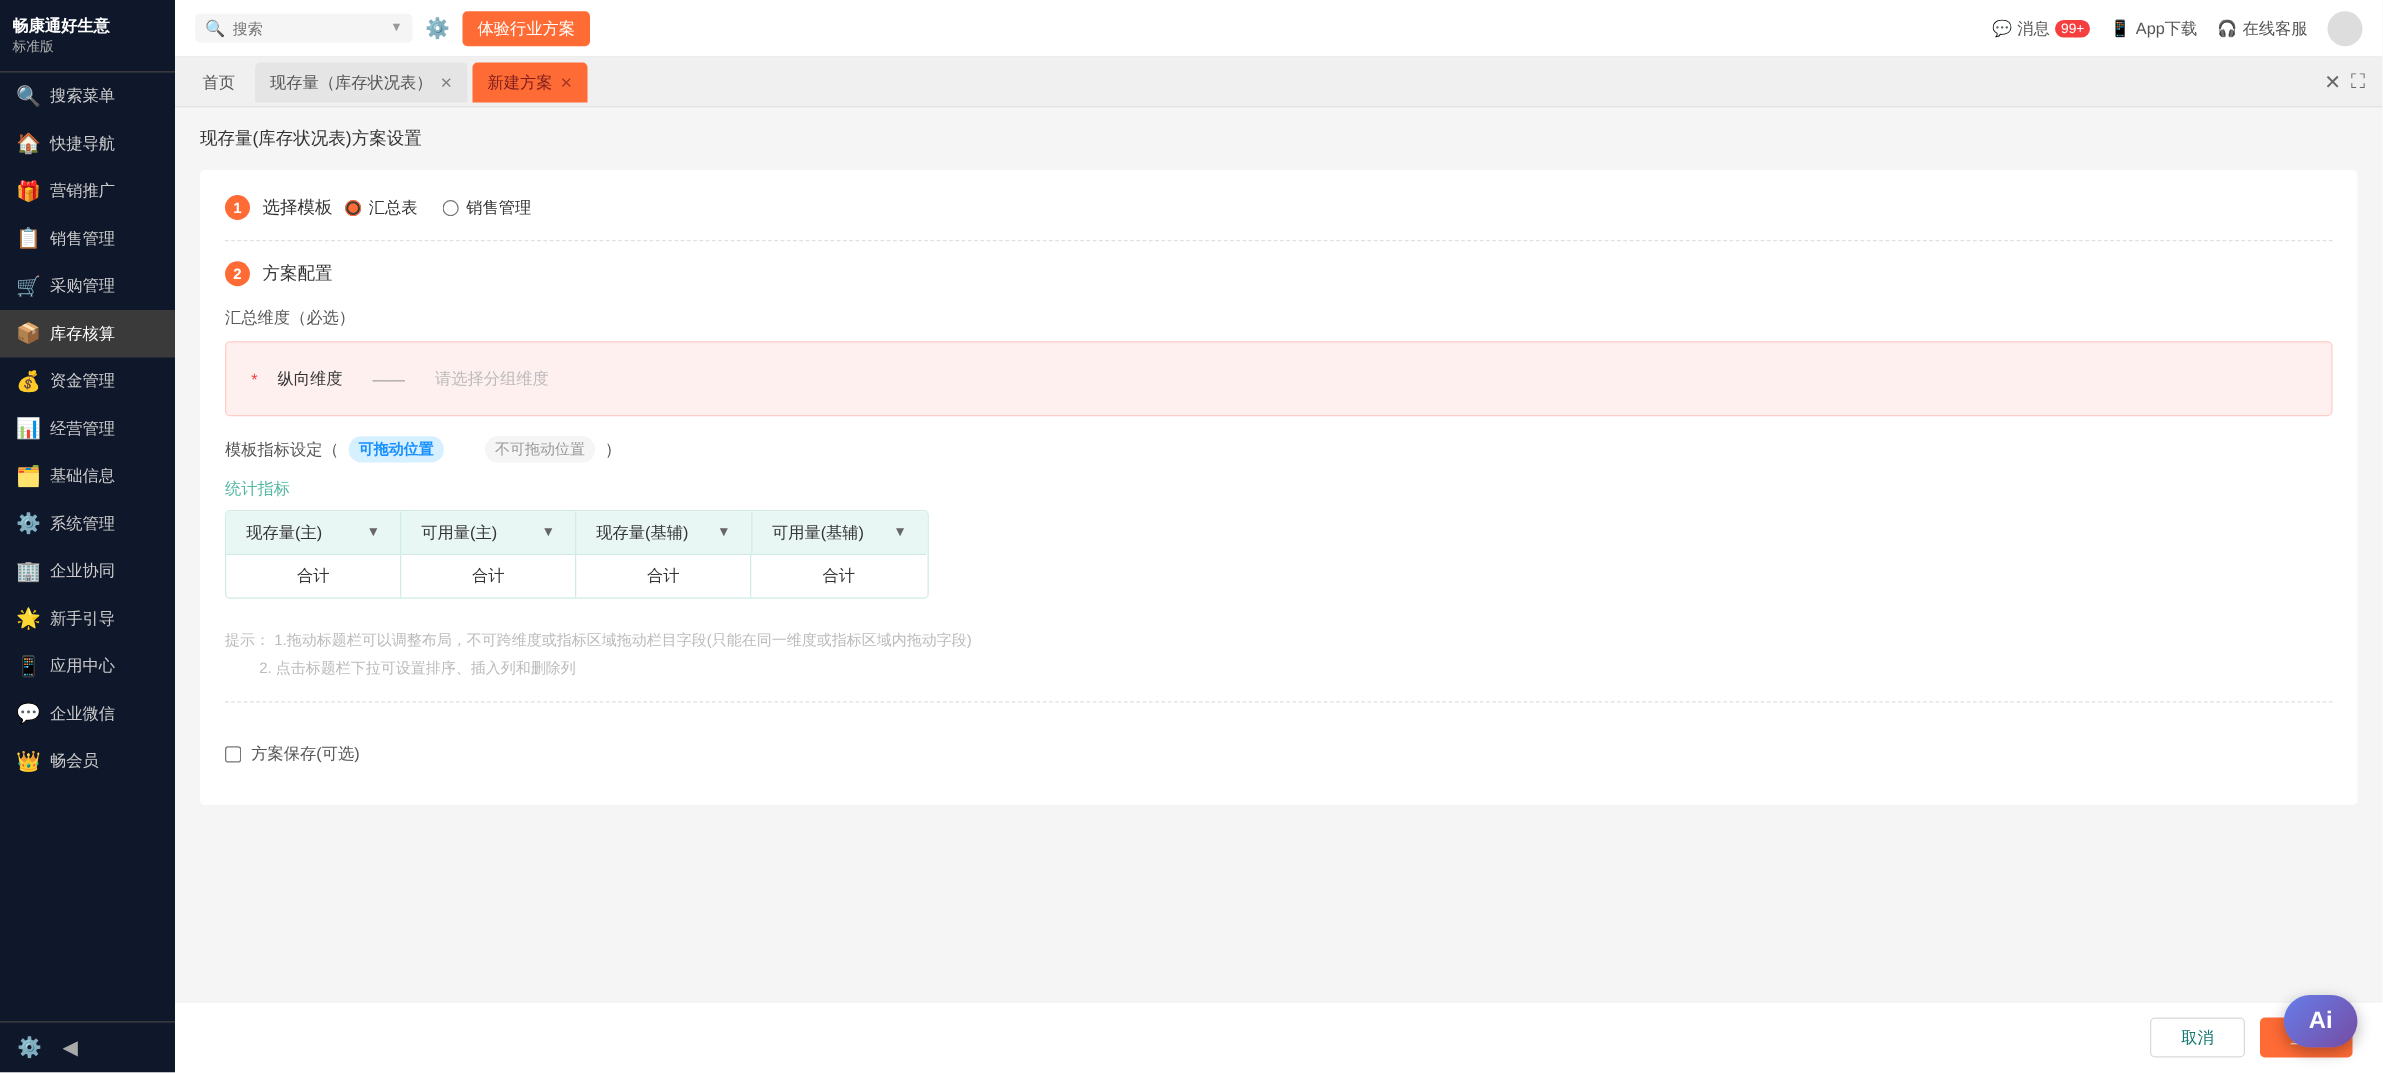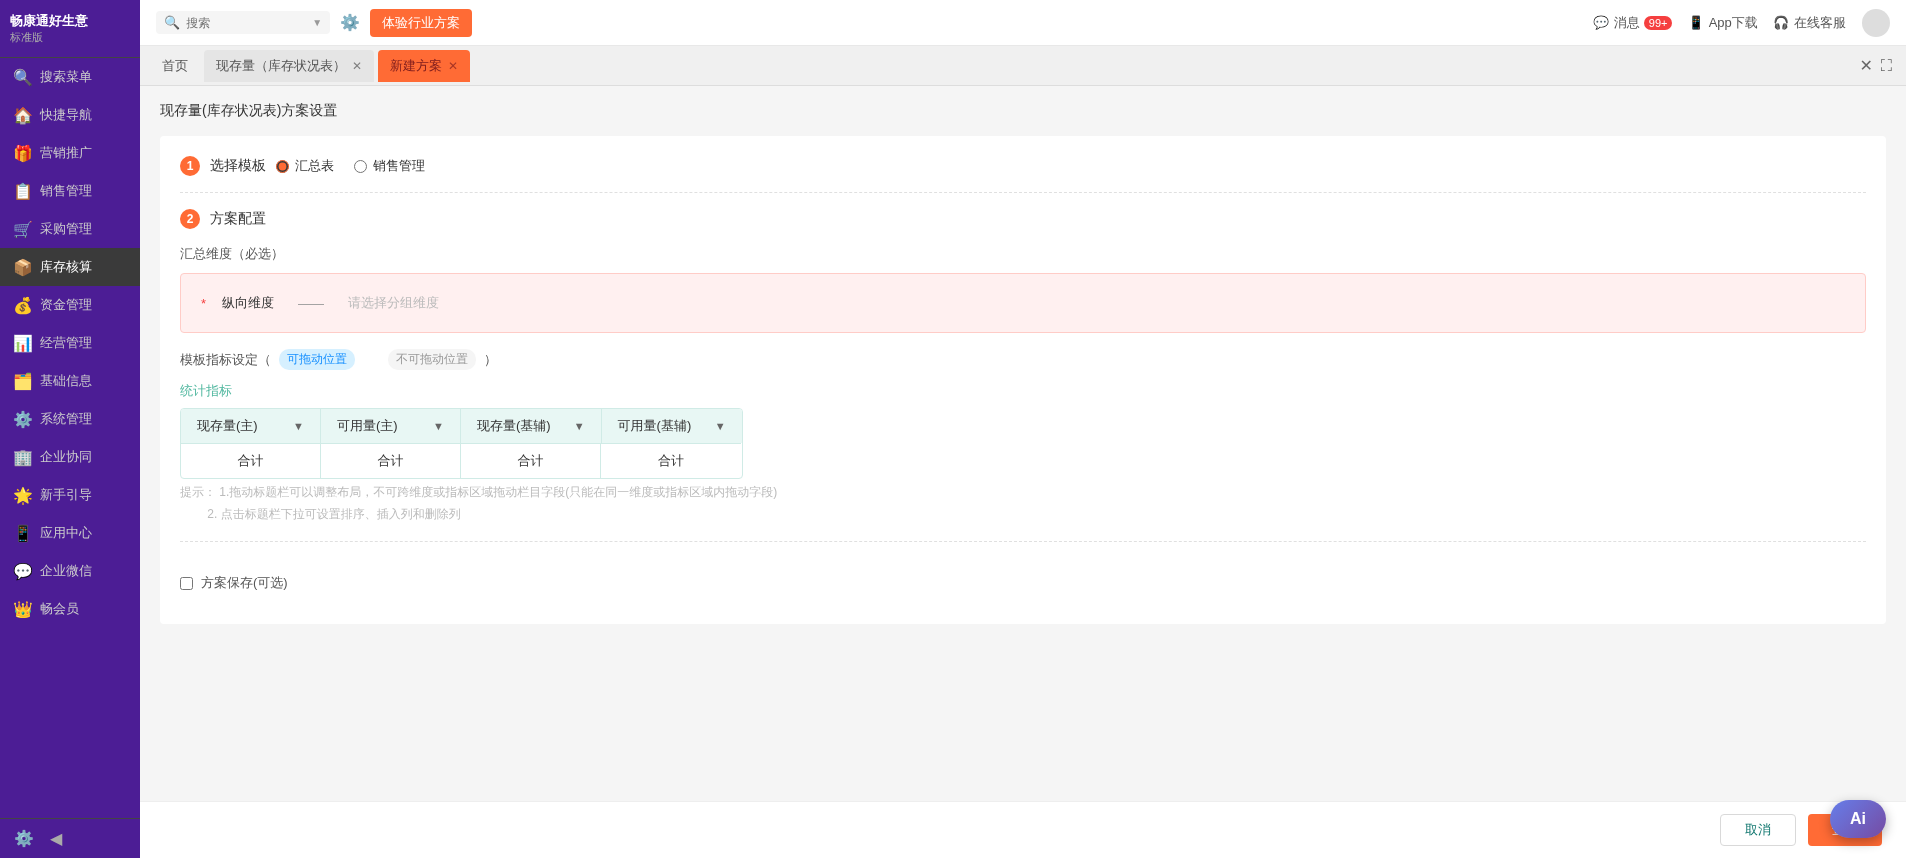--- a/index.html
+++ b/index.html
@@ -1,21 +1,21 @@
 <!DOCTYPE html>
 <html><head>
   <meta charset="utf-8">
   <style>
     * { box-sizing: border-box; margin: 0; padding: 0; }
     body { font-family: 'Microsoft YaHei', sans-serif; font-size: 13px; background: #f5f5f5; display: flex; height: 858px; overflow: hidden; }
 
     
     .sidebar {
       width: 140px;
-      background: #4c1d95;
+      background: #0f172a;
       color: #ccc;
       display: flex;
       flex-direction: column;
       height: 100%;
       flex-shrink: 0;
     }
     .sidebar-logo {
       padding: 12px 10px;
       border-bottom: 1px solid #444;
     }
@@ -299,20 +299,21 @@
       align-items: center;
       gap: 8px;
       margin-bottom: 12px;
     }
     .tag-draggable {
       background: #d6f0ff;
       border-radius: 10px;
       padding: 2px 8px;
       font-size: 12px;
       color: #1890ff;
+      font-weight: bold;
     }
     .tag-non-draggable {
       background: #f5f5f5;
       border-radius: 10px;
       padding: 2px 8px;
       font-size: 12px;
       color: #999;
     }
 
     
@@ -353,21 +354,21 @@
       border-right: 1px solid #d0ebe6;
       border-top: 1px solid #d0ebe6;
       min-width: 140px;
       text-align: center;
     }
     .stats-table-body-cell:last-child { border-right: none; }
     .chevron-down { font-size: 11px; color: #666; }
 
     
     .hint-section {
-      margin-top: 0;
+      margin-top: 20px;
       color: #bbb;
       font-size: 12px;
       line-height: 1.8;
     }
 
     
     .save-bar {
       display: flex;
       align-items: center;
       gap: 8px;
@@ -430,21 +431,21 @@
 
     
     .ai-bubble {
       position: fixed;
       bottom: 20px;
       right: 20px;
       background: linear-gradient(135deg, #667eea 0%, #764ba2 100%);
       color: #fff;
       border-radius: 50px;
       padding: 10px 20px;
-      font-size: 16px;
+      font-size: 19px;
       font-weight: bold;
       cursor: pointer;
       box-shadow: 0 4px 12px rgba(0,0,0,0.3);
       z-index: 200;
     }
   </style>
 </head>
 <body>
 
 <nav class="sidebar">

